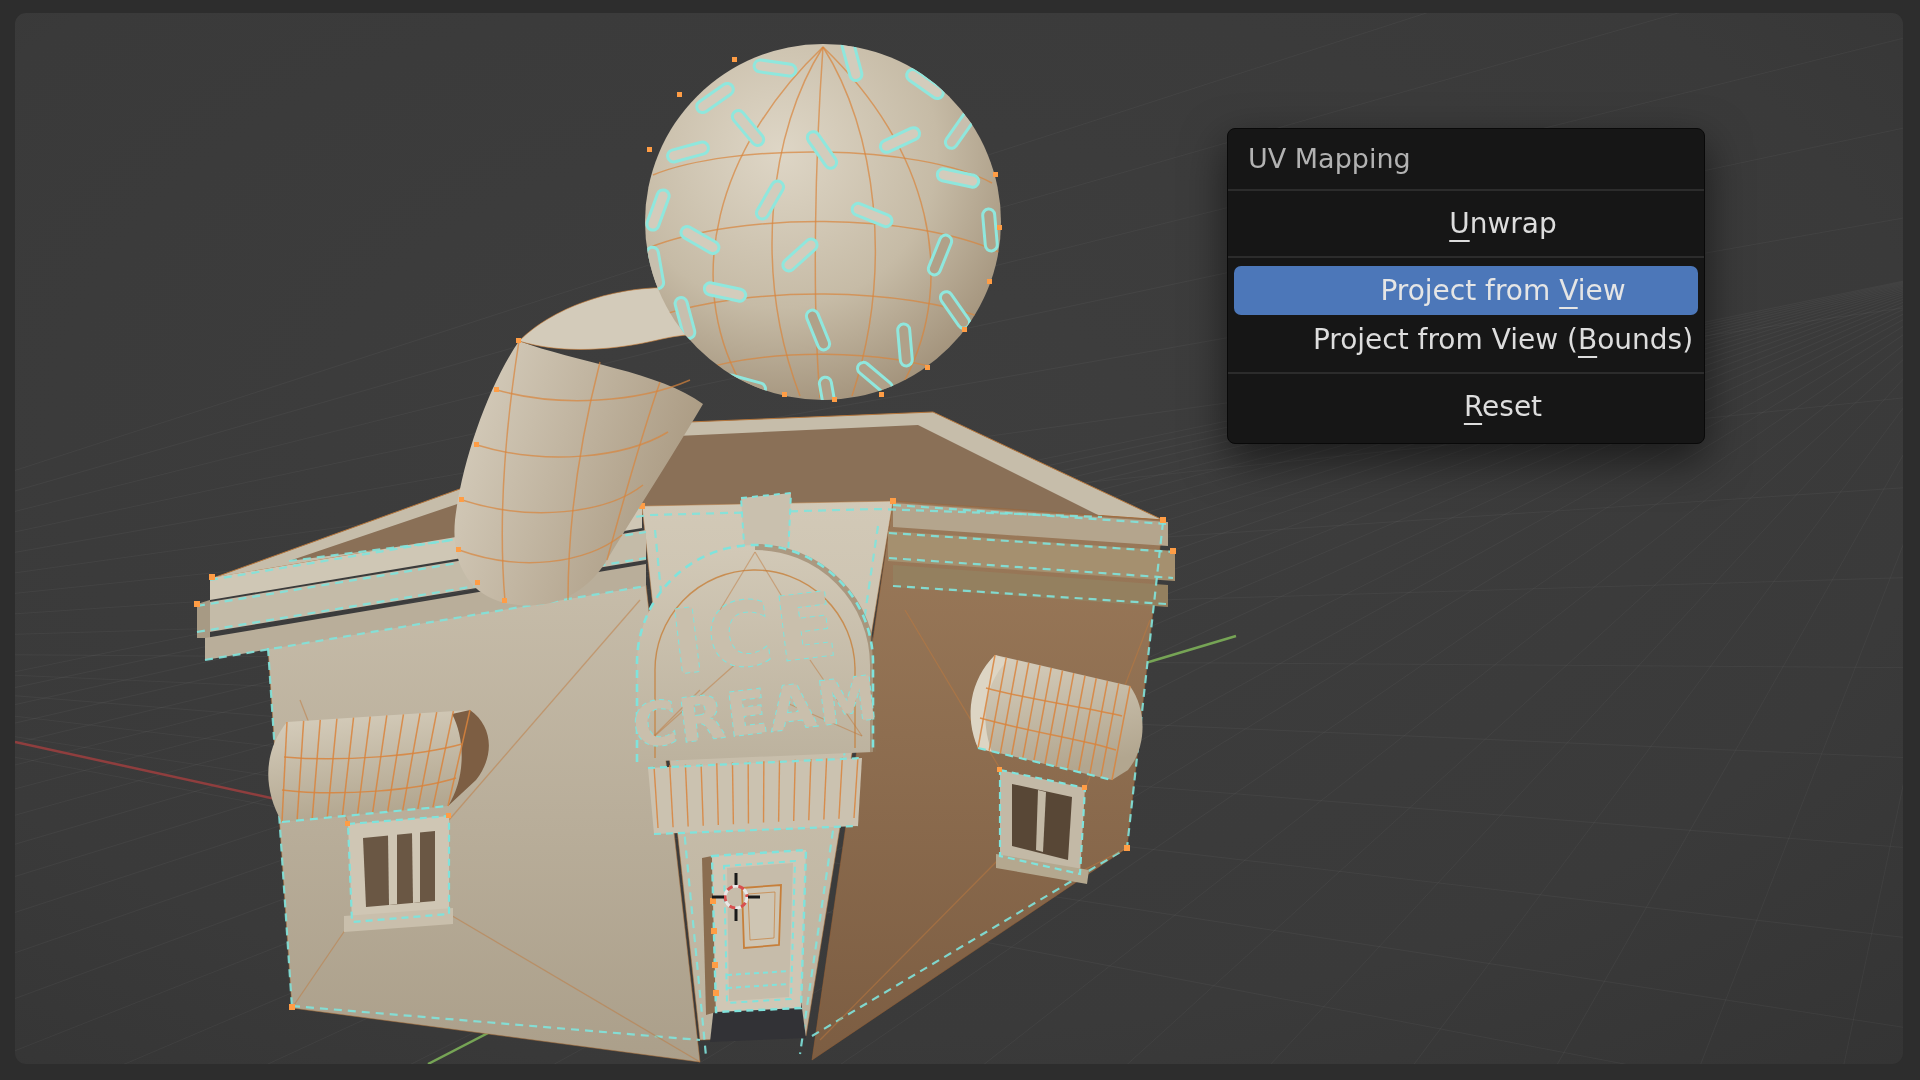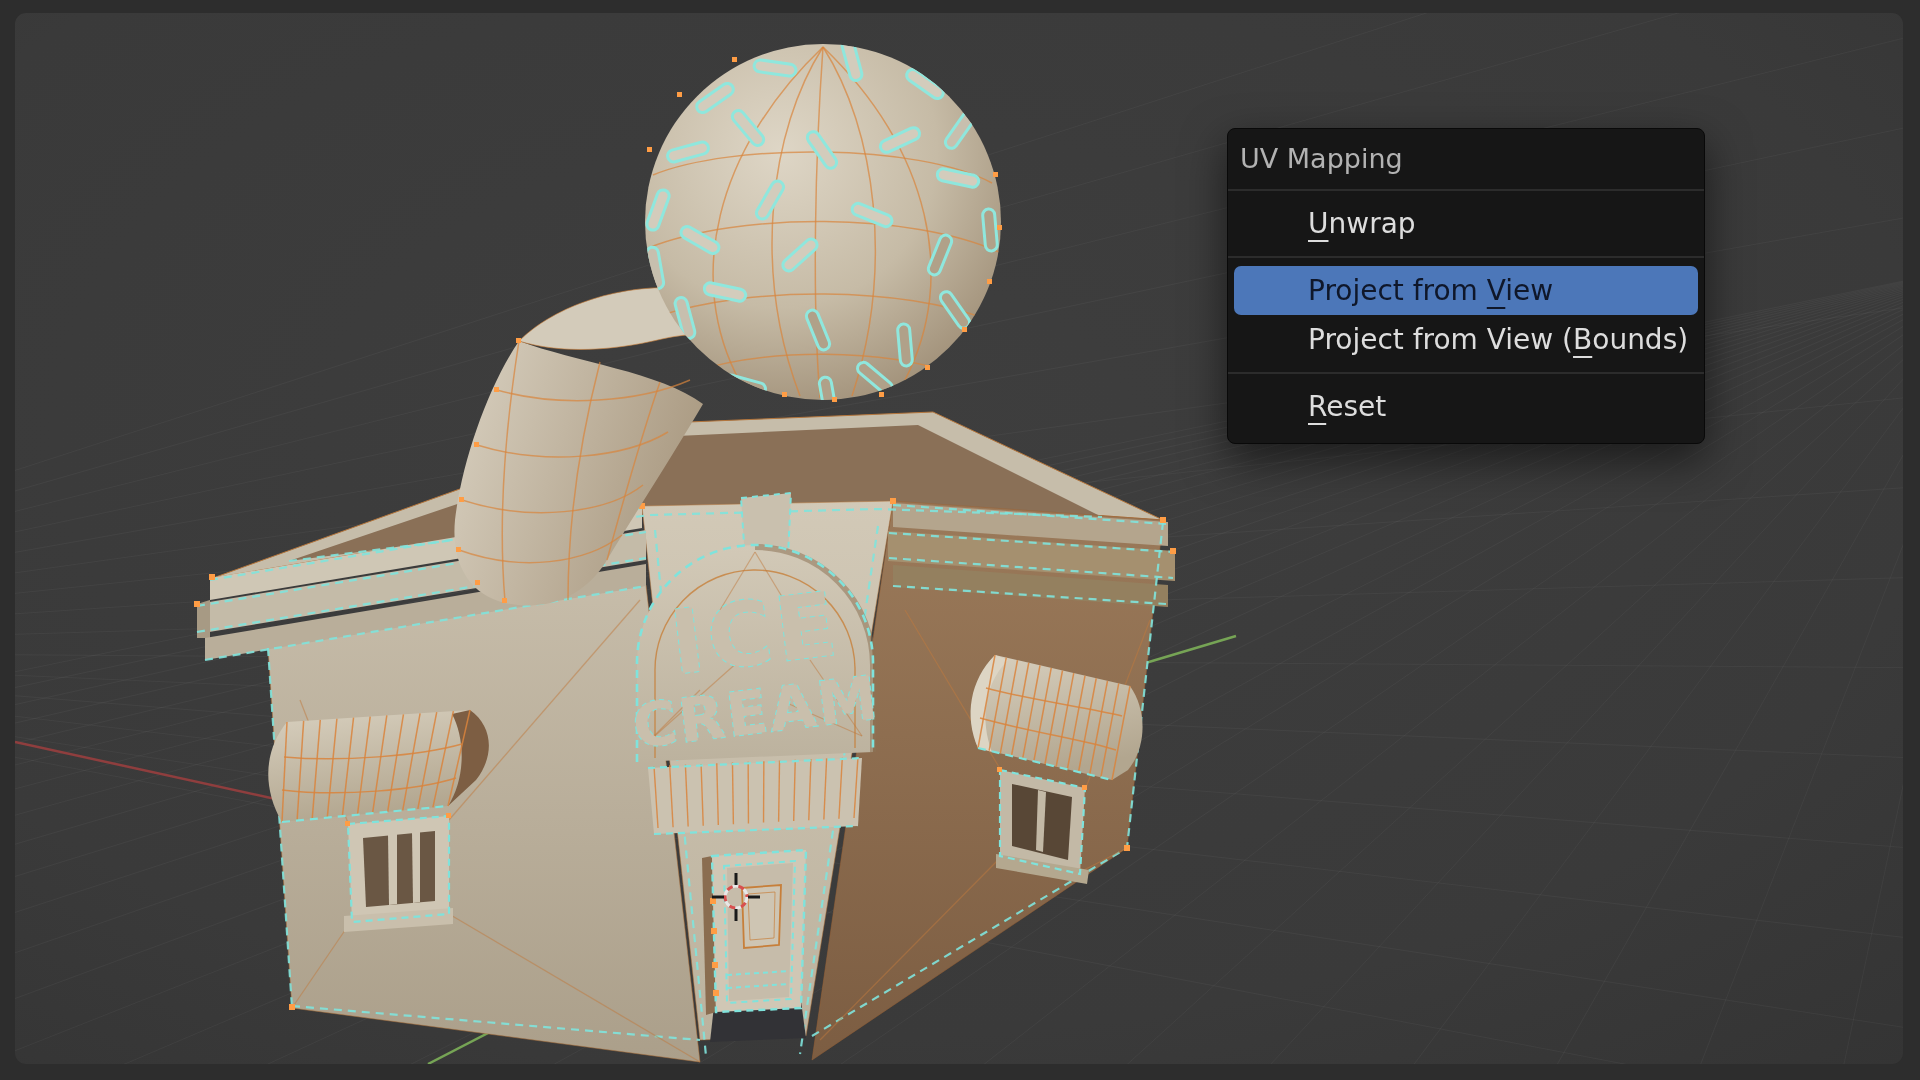--- a/index.html
+++ b/index.html
@@ -6,25 +6,25 @@
     background:#2d2d2d;font-family:"DejaVu Sans",sans-serif;}
   .frame{position:absolute;inset:0;background:#2d2d2d;}
   .viewport{position:absolute;left:15px;top:13px;right:17px;bottom:16px;
     border-radius:11px;overflow:hidden;background:#383838;
     box-shadow:inset 0 0 0 1px #262626;}
   .viewport svg{position:absolute;left:-15px;top:-13px;width:1920px;height:1080px;}
   
   .menu{position:absolute;left:1227px;top:128px;width:476px;background:#161616;
     border:1px solid #090909;border-radius:8px;box-shadow:0 16px 44px rgba(0,0,0,.55);
     font-size:28px;color:#dddddd;z-index:10;padding-bottom:4px;}
-  .menu-header{height:60px;line-height:60px;padding-left:12px;color:#b2b2b2;font-size:27px;}
+  .menu-header{height:60px;line-height:60px;padding-left:20px;color:#b2b2b2;font-size:27px;}
   .menu-section{padding:8px 0;border-top:2px solid #2c2c2c;}
   .menu-row{height:49px;line-height:49px;padding-left:74px;margin:0 6px;border-radius:7px;
-    white-space:nowrap;cursor:default;}
-  .menu-row.highlight{background:#4c77b9;color:#0f172a;}
+    white-space:nowrap;cursor:default;text-align:center;}
+  .menu-row.highlight{background:#4c77b9;color:#e5e5e5;}
   .menu-row u{text-decoration-thickness:2px;text-underline-offset:7px;text-decoration-skip-ink:none;}
 </style>
 </head>
 <body>
 
 <div class="frame">
   <div class="viewport">
     <svg viewBox="0 0 1920 1080">
       <defs>
         <radialGradient id="bg" cx="45%" cy="40%" r="80%">

